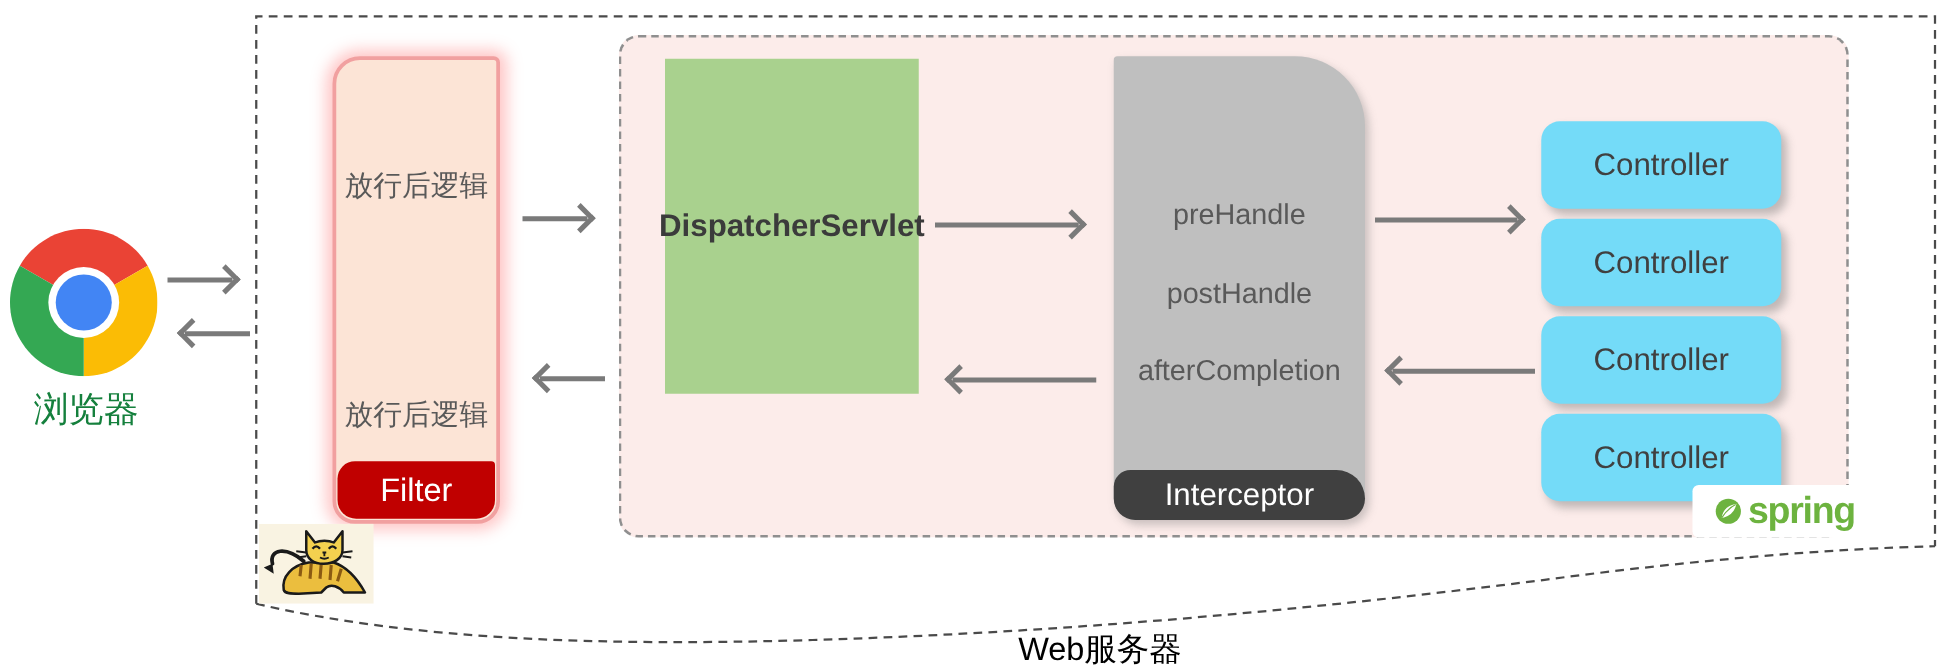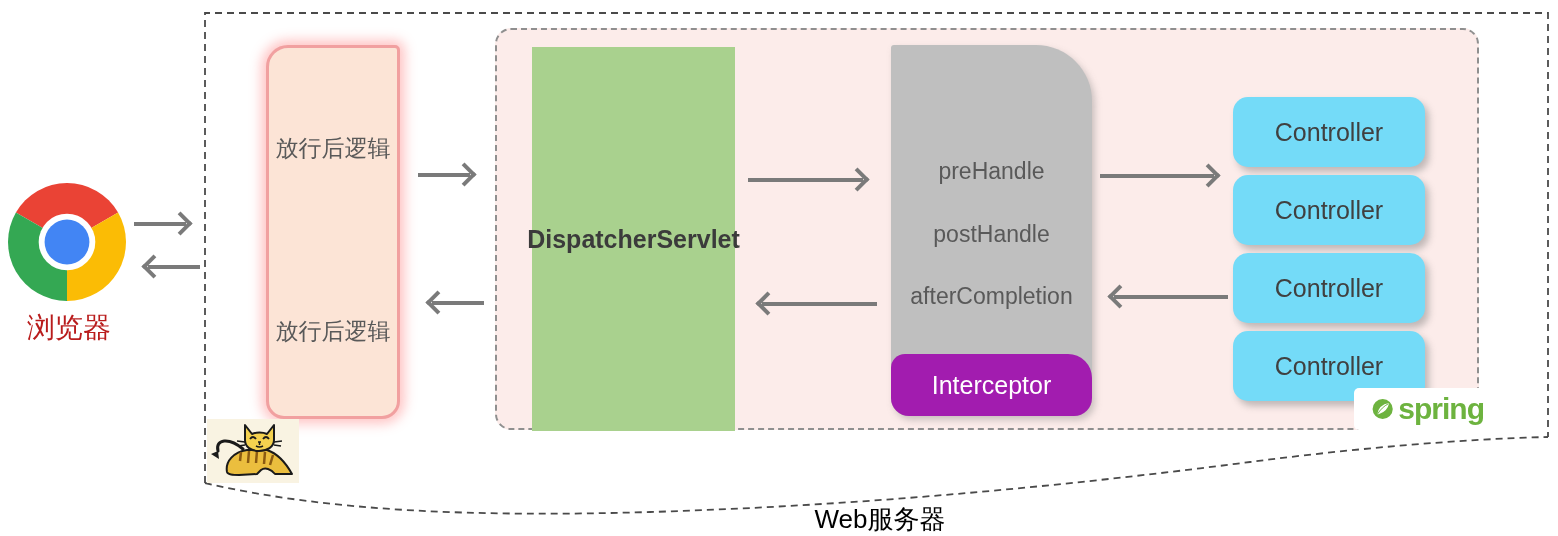--- a/index.html
+++ b/index.html
@@ -11,21 +11,21 @@
 
   
   .overlay{position:absolute;left:0;top:0;width:1558px;height:536px;pointer-events:none;z-index:1;}
   .web-server-label{
     position:absolute;left:770px;top:502px;width:220px;text-align:center;
     font-size:26px;color:#000000;z-index:5;
   }
 
   
   .browser{position:absolute;left:8px;top:183px;width:122px;text-align:center;z-index:4;}
-  .browser-label{margin-top:8px;font-size:28px;color:#b91c1c;}
+  .browser-label{margin-top:8px;font-size:28px;color:#15803d;}
 
   
   .spring-container{
     position:absolute;left:495px;top:28px;width:984px;height:402px;
     background:#FCECEA;border:2px dashed #8f8f8f;border-radius:16px;
     box-sizing:border-box;z-index:2;
   }
 
   
   .filter-box{
@@ -40,39 +40,39 @@
   .filter-post{top:268px;}
   .filter-tab{
     position:absolute;left:1px;right:1px;bottom:1px;height:46px;
     background:#C00000;color:#ffffff;font-size:26px;
     border-radius:14px 3px 15px 15px;
     display:flex;align-items:center;justify-content:center;
   }
 
   
   .dispatcher{
-    position:absolute;left:532px;top:47px;width:203px;height:384px;
+    position:absolute;left:532px;top:47px;width:203px;height:268px;
     background:#A9D18E;z-index:3;
     display:flex;align-items:center;justify-content:center;
     font-size:25px;font-weight:bold;color:#3b3b3b;
   }
 
   
   .interceptor-box{
     position:absolute;left:891px;top:45px;width:201px;height:371px;
     background:#BFBFBF;border-radius:3px 56px 18px 18px;
     box-shadow:3px 4px 7px rgba(110,110,110,0.35);z-index:3;
   }
   .interceptor-line{position:absolute;left:0;width:100%;text-align:center;font-size:23px;color:#595959;}
   .ic-pre{top:113px;}
   .ic-post{top:176px;}
   .ic-after{top:238px;}
   .interceptor-tab{
-    position:absolute;left:0;right:0;bottom:0;height:62px;
-    background:#a21caf;color:#ffffff;font-size:25px;
+    position:absolute;left:0;right:0;bottom:0;height:40px;
+    background:#404040;color:#ffffff;font-size:25px;
     border-radius:14px 24px 18px 18px;
     display:flex;align-items:center;justify-content:center;
   }
 
   
   .controller{
     position:absolute;left:1233px;width:192px;height:70px;
     background:#74DBF8;border-radius:15px;
     box-shadow:4px 5px 7px rgba(120,120,120,0.45);
     display:flex;align-items:center;justify-content:center;
@@ -119,20 +119,21 @@
       <circle r="19" fill="#4285F4"></circle>
     </svg>
     <div class="browser-label">浏览器</div>
   </div>
 
   <div class="spring-container"></div>
 
   <div class="filter-box">
     <div class="filter-line filter-pre">放行后逻辑</div>
     <div class="filter-line filter-post">放行后逻辑</div>
+    <div class="filter-tab">Filter</div>
   </div>
 
   <div class="dispatcher">DispatcherServlet</div>
 
   <div class="interceptor-box">
     <div class="interceptor-line ic-post">postHandle</div>
     <div class="interceptor-line ic-pre">preHandle</div>
     <div class="interceptor-line ic-after">afterCompletion</div>
     <div class="interceptor-tab">Interceptor</div>
   </div>

